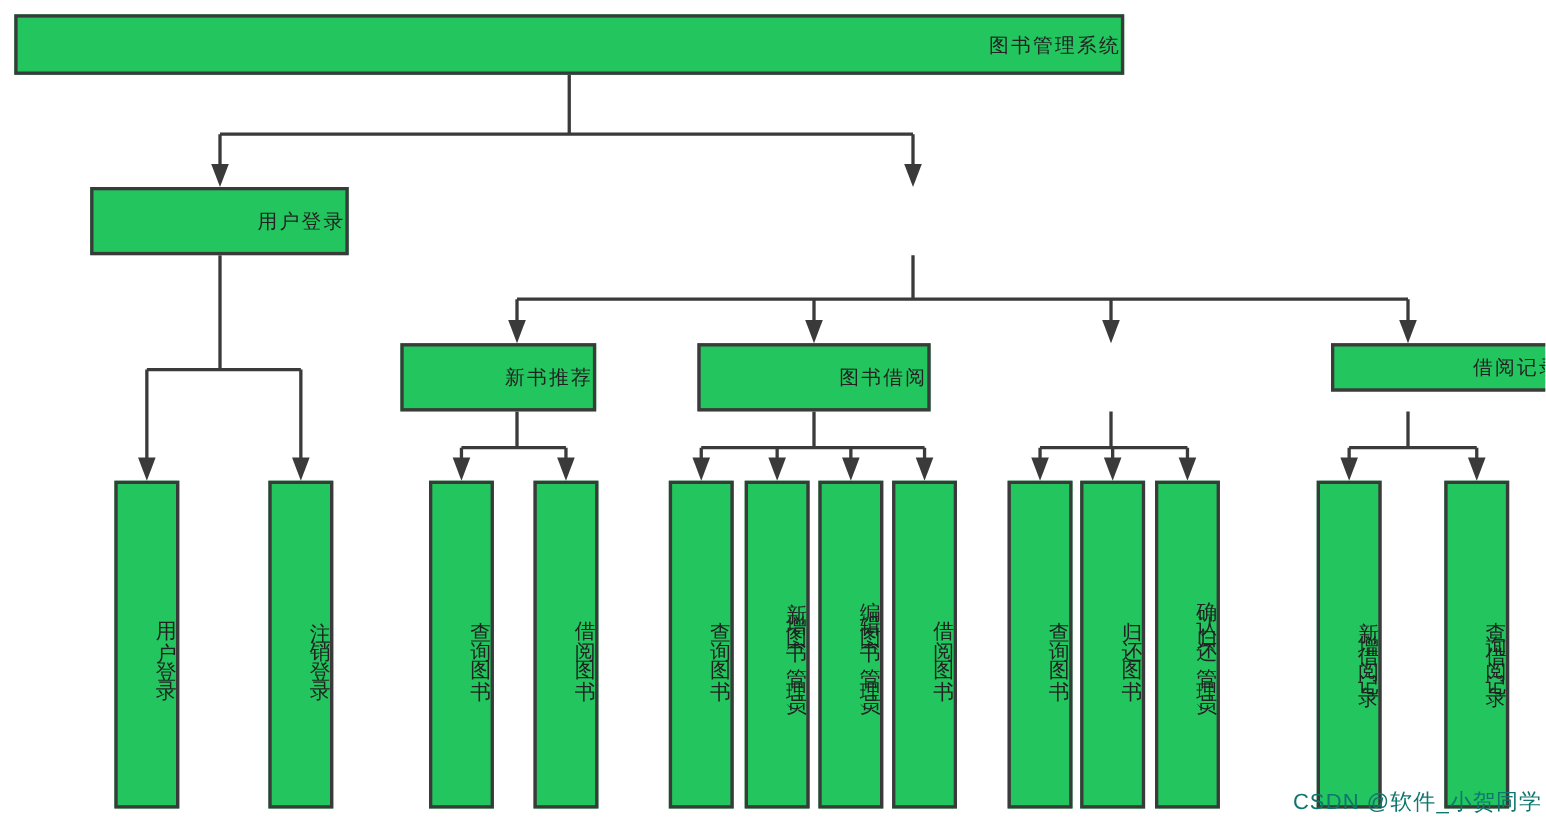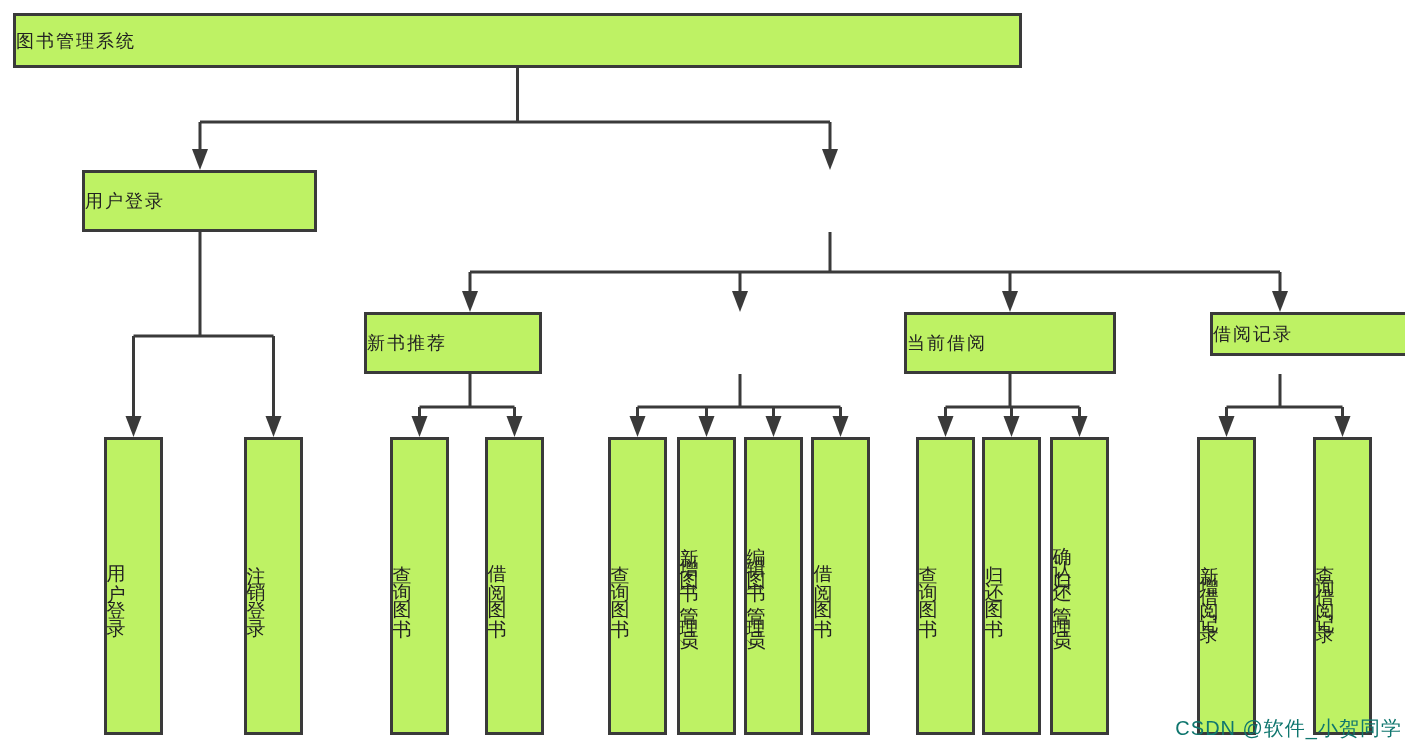--- a/index.html
+++ b/index.html
@@ -21,24 +21,24 @@
     top: 0;
     width: 1405px;
     height: 747px;
     z-index: 1;
     pointer-events: none;
   }
   .node {
     position: absolute;
     box-sizing: border-box;
     border: 3px solid #3a3a3a;
-    background: #bef264;
+    background: #22c55e;
     display: flex;
     align-items: center;
-    justify-content: flex-start;
+    justify-content: flex-end;
     z-index: 2;
     color: #222222;
   }
   .node .label {
     font-size: 18px;
     letter-spacing: 2px;
     white-space: nowrap;
   }
   .leaf .label {
     writing-mode: vertical-rl;
@@ -117,22 +117,22 @@
     <span class="label">图书管理系统</span>
   </div>
 
   <div class="node" style="left:82px; top:170px; width:235px; height:62px;">
     <span class="label">用户登录</span>
   </div>
 
   <div class="node" style="left:364px; top:312px; width:178px; height:62px;">
     <span class="label">新书推荐</span>
   </div>
-  <div class="node" style="left:904px; top:312px; width:212px; height:62px;">
-    <span class="label">当前借阅</span>
+  <div class="node" style="left:634px; top:312px; width:212px; height:62px;">
+    <span class="label">图书借阅</span>
   </div>
   <div class="node" style="left:1174px; top:312px; width:212px; height:44px;margin-left:36px;">
     <span class="label">借阅记录</span>
   </div>
 
   <div class="node leaf" style="left:104px; top:437px; width:59px; height:298px;">
     <span class="label">用户登录</span>
   </div>
   <div class="node leaf" style="left:244px; top:437px; width:59px; height:298px;">
     <span class="label">注销登录</span>

